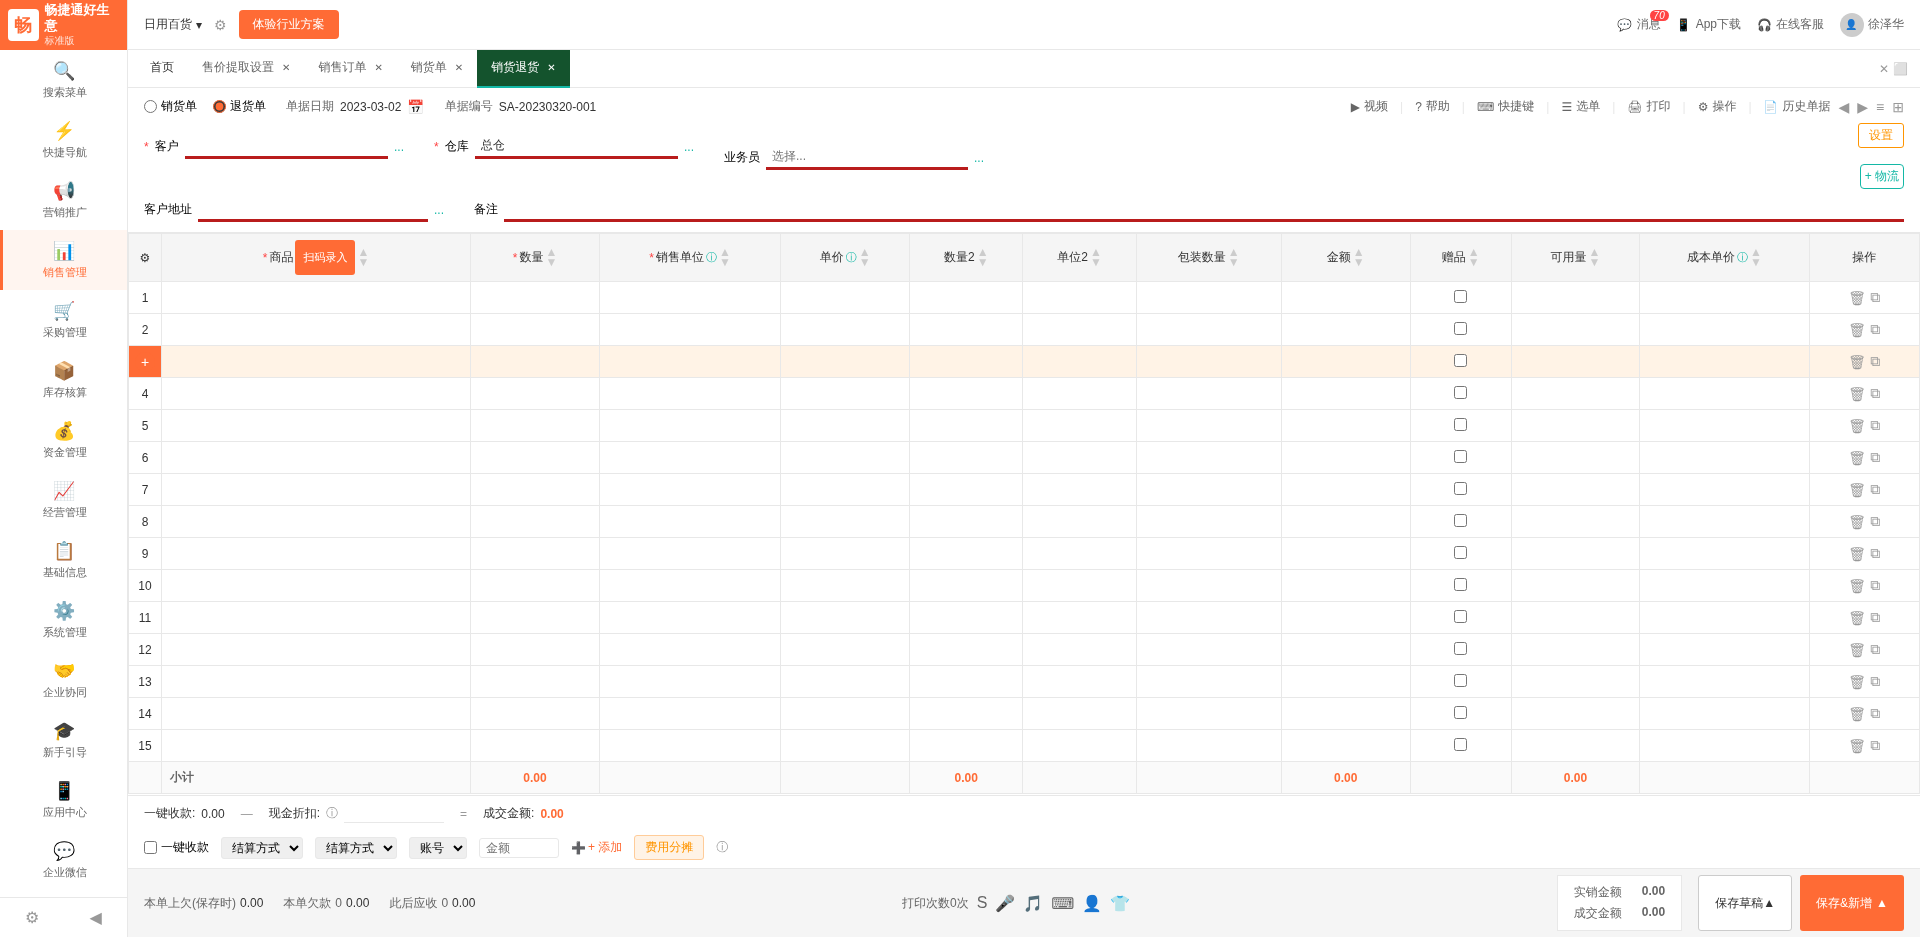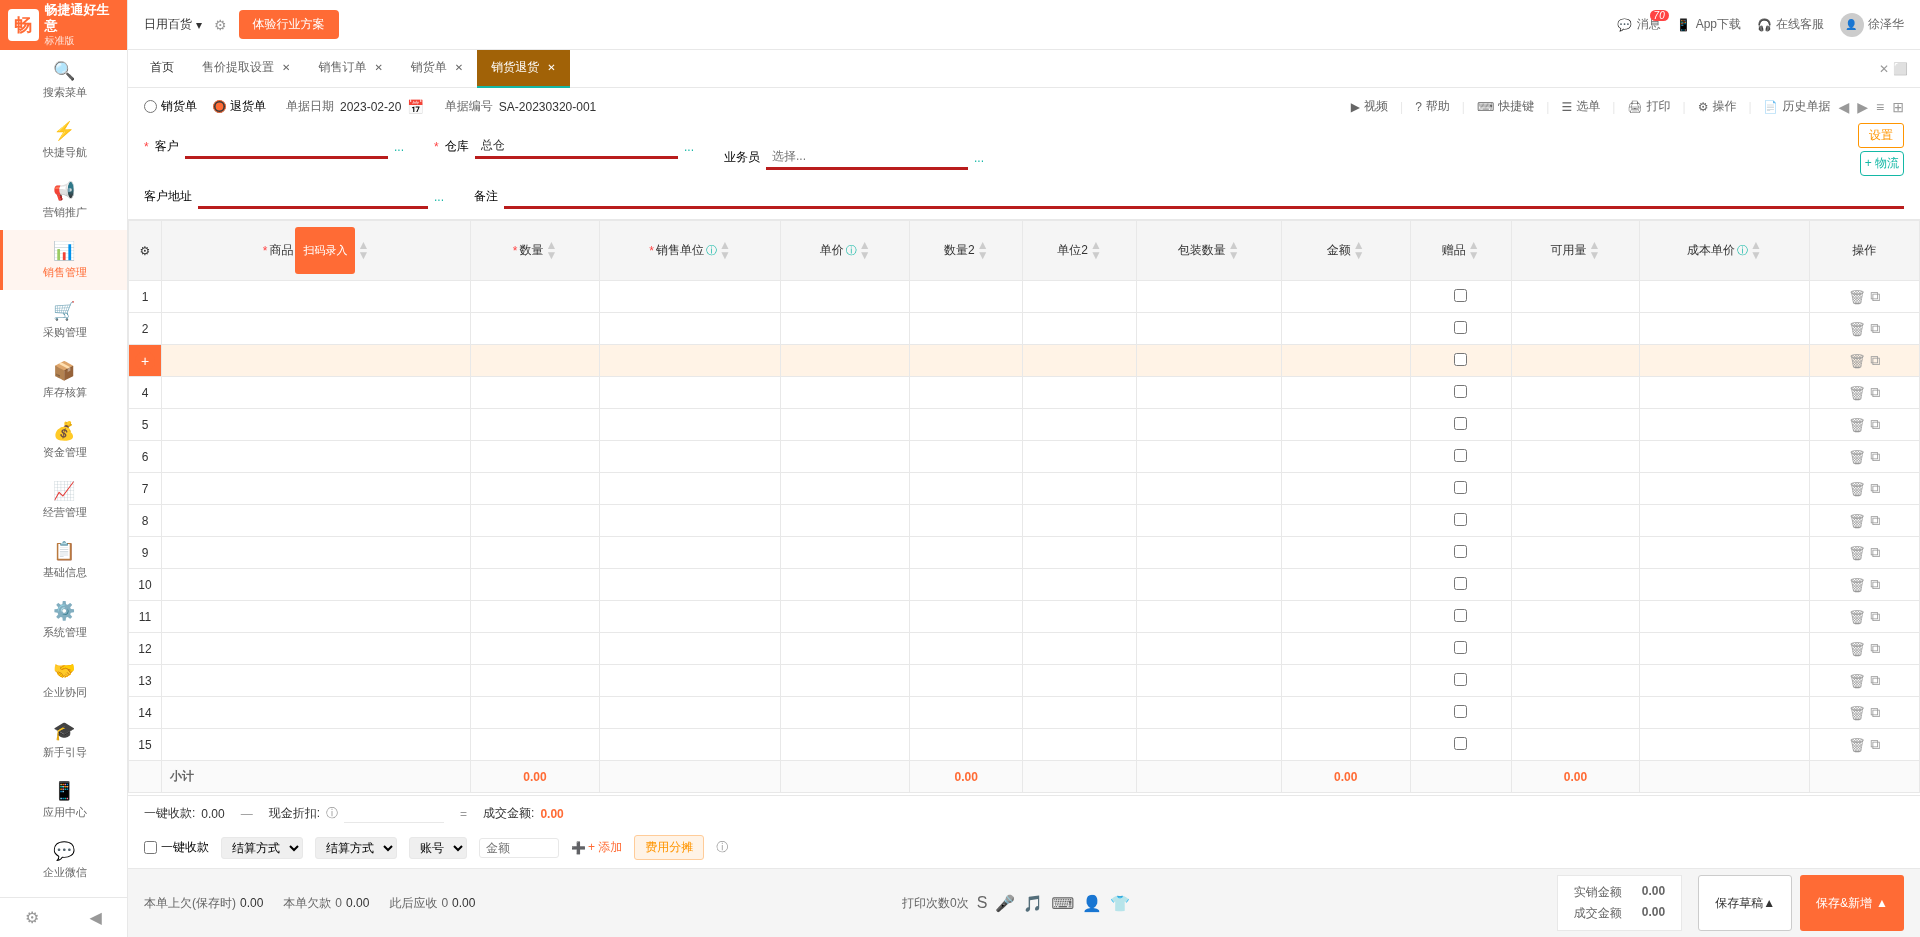--- a/index.html
+++ b/index.html
@@ -96,21 +96,21 @@
       height: 38px;
     }
     .tab {
       padding: 0 14px; height: 38px;
       display: flex; align-items: center; gap: 6px;
       cursor: pointer; color: #666; font-size: 12px;
       border-bottom: 2px solid transparent;
       white-space: nowrap;
     }
     .tab.active {
-      color: #fff; background: #a16207;
+      color: #fff; background: #14532d;
       border-bottom-color: #14b8a6;
     }
     .tab-close { font-size: 10px; color: inherit; margin-left: 2px; }
     .tab-home { color: #333; }
     .tabbar-spacer { flex: 1; }
     .tabbar-actions { display: flex; gap: 4px; color: #999; font-size: 14px; padding: 0 4px; }
 
     
     .form-panel {
       background: #fff;
@@ -126,21 +126,21 @@
     .form-field-value { color: #333; }
     .date-btn { background: none; border: none; color: #14b8a6; cursor: pointer; font-size: 14px; }
     .form-input-group { display: flex; align-items: center; gap: 6px; flex: 1; }
     .form-input-group .required { color: #ff4444; }
     .form-input-group input {
       border: none; border-bottom: 3px solid #b91c1c;
       padding: 4px 6px; font-size: 12px; color: #333; flex: 1; outline: none;
       background: none; min-width: 80px;
     }
     .dots-btn { color: #14b8a6; cursor: pointer; background: none; border: none; font-size: 12px; }
-    .form-right-actions { display: flex; flex-direction: column; gap: 3px; align-items: flex-end; justify-content: center; flex-shrink: 0; }
+    .form-right-actions { display: flex; flex-direction: column; gap: 16px; align-items: flex-end; justify-content: center; flex-shrink: 0; }
     .action-btn-orange {
       border: 1px solid #ff9500; color: #ff9500; background: #fff;
       padding: 3px 10px; border-radius: 3px; cursor: pointer; font-size: 12px;
     }
     .action-btn-blue {
       border: 1px solid #14b8a6; color: #14b8a6; background: #fff;
       padding: 3px 4px; border-radius: 4px; cursor: pointer; font-size: 12px;
     }
     .toolbar-item { display: flex; align-items: center; gap: 4px; cursor: pointer; color: #666; font-size: 12px; }
     .toolbar-sep { color: #e8e8e8; margin: 0 4px; }
@@ -162,21 +162,21 @@
       border: 1px solid #e8e8e8;
       padding: 4px 6px;
       text-align: center;
       color: #333;
       height: 32px;
     }
     .data-table tr.highlighted td { background: #fff3e6; }
     .data-table tr.highlighted td:first-child { background: #ff6b35; color: #fff; }
     .row-num { color: #999; text-align: center; width: 30px; }
     .col-gear { width: 30px; }
-    .btn-scan { background: #ff6b35; color: #fff; border: none; border-radius: 3px; padding: 16px 8px; font-size: 11px; cursor: pointer; }
+    .btn-scan { background: #ff6b35; color: #fff; border: none; border-radius: 3px; padding: 10px 8px; font-size: 11px; cursor: pointer; }
     .required-mark { color: #ff4444; }
     .info-icon { color: #14b8a6; cursor: pointer; font-size: 11px; }
     .checkbox-cell input[type=checkbox] { cursor: pointer; }
     .add-row-btn {
       width: 20px; height: 20px; background: #ff6b35; color: #fff;
       border: none; border-radius: 50%; cursor: pointer; font-size: 14px;
       display: flex; align-items: center; justify-content: center; line-height: 1;
     }
     .row-action { display: flex; gap: 4px; justify-content: center; }
     .row-action-btn { background: none; border: none; cursor: pointer; color: #999; font-size: 14px; }
@@ -401,21 +401,21 @@
               <input type="radio" name="billtype" style="">
               <span>销货单</span>
             </label>
             <label class="radio-item">
               <input type="radio" name="billtype" checked="" style="">
               <span>退货单</span>
             </label>
           </div>
           <div class="form-field">
             <span class="form-field-label">单据日期</span>
-            <span class="form-field-value">2023-02-20</span>
+            <span class="form-field-value">2023-03-02</span>
             <button class="date-btn">📅</button>
           </div>
           <div class="form-field">
             <span class="form-field-label">单据编号</span>
             <span class="form-field-value">SA-20230320-001</span>
           </div>
         </div>
         <div style="display:flex; align-items:center; gap:8px;">
           <div class="toolbar-item">
             <span>▶</span>

